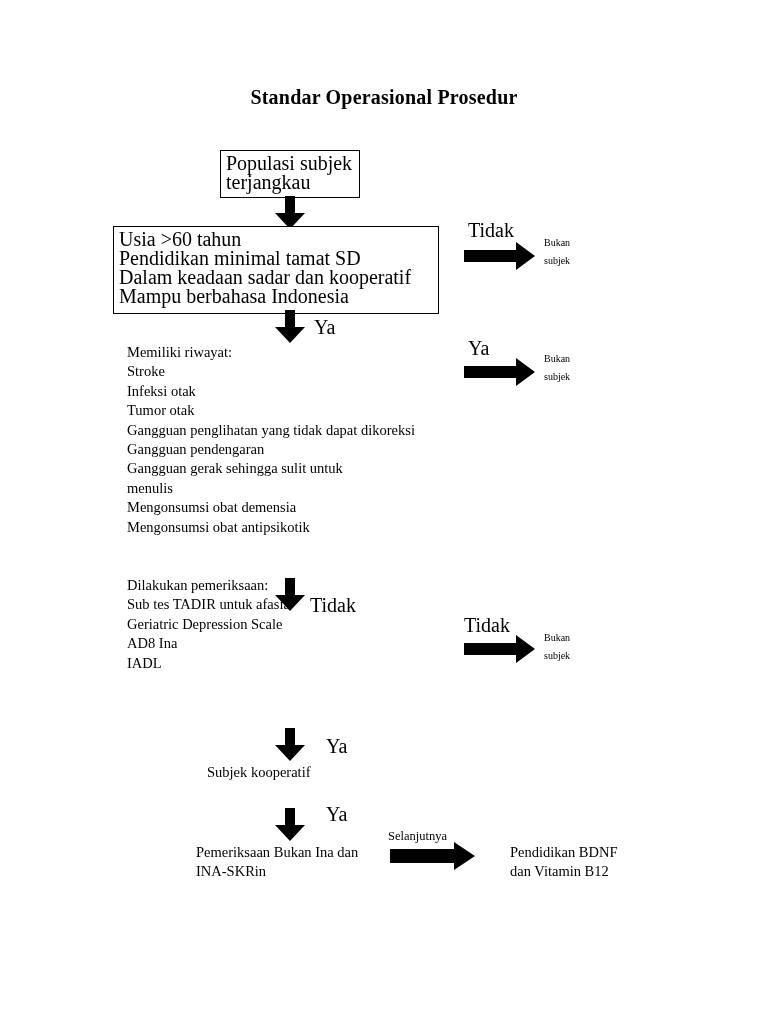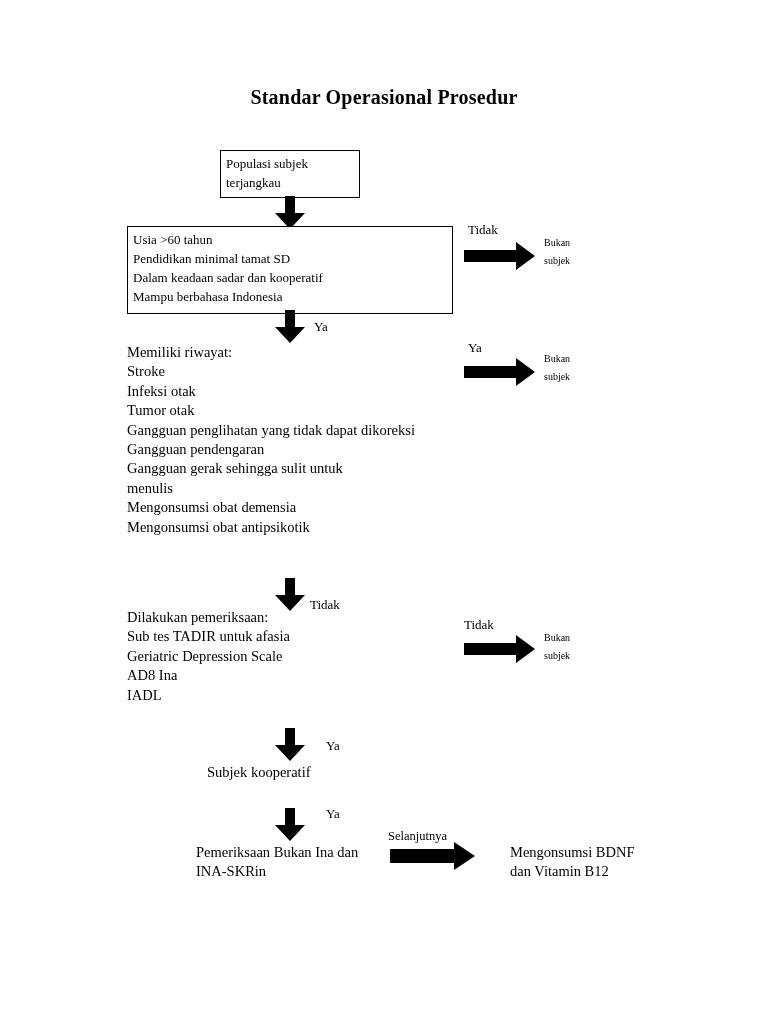--- a/index.html
+++ b/index.html
@@ -35,42 +35,42 @@
   }
 
   
   .box {
     position: absolute;
     border: 1.4px solid #000000;
     box-sizing: border-box;
     background: #ffffff;
   }
   .box-text {
-    font-size: 13px;
+    font-size: 20px;
     line-height: 19px;
     padding: 3px 0 0 5px;
     white-space: pre-line;
   }
 
   
   .textblock {
     position: absolute;
     font-size: 14.5px;
     line-height: 19.4px;
     white-space: pre-line;
   }
   .textblock.small {
     font-size: 10px;
     line-height: 18px;
   }
 
   
   .branch-label {
     position: absolute;
-    font-size: 13px;
+    font-size: 20px;
     line-height: 16px;
     white-space: nowrap;
   }
   .branch-label.tiny {
     font-size: 12.5px;
     text-align: center;
   }
 
   
   .arrow {
@@ -90,21 +90,21 @@
     <div class="box-text">Populasi subjek
 terjangkau</div>
   </div>
 
   <div class="arrow" style="left:274px; top:196px;">
     <svg width="32" height="34" viewBox="0 0 32 34">
       <path d="M11 0 L21 0 L21 17 L31 17 L16 33 L1 17 L11 17 Z"></path>
     </svg>
   </div>
 
-  <div class="box" style="left:127px; top:226px; width:326px; height:88px;">
+  <div class="box" style="left:113px; top:226px; width:326px; height:88px;">
     <div class="box-text">Usia &gt;60 tahun
 Pendidikan minimal tamat SD
 Dalam keadaan sadar dan kooperatif
 Mampu berbahasa Indonesia</div>
   </div>
 
   <div class="branch-label" style="left:468px; top:222px;">Tidak</div>
   <div class="arrow" style="left:464px; top:242px;">
     <svg width="72" height="28" viewBox="0 0 72 28">
       <path d="M0 8 L52 8 L52 0 L71 14 L52 28 L52 20 L0 20 Z"></path>
@@ -140,21 +140,21 @@
   <div class="textblock small" style="left:544px; top:350px;">Bukan
    subjek</div>
 
   <div class="arrow" style="left:274px; top:578px;">
     <svg width="32" height="34" viewBox="0 0 32 34">
       <path d="M11 0 L21 0 L21 17 L31 17 L16 33 L1 17 L11 17 Z"></path>
     </svg>
   </div>
   <div class="branch-label" style="left:310px; top:597px;">Tidak</div>
 
-  <div class="textblock" style="left:127px; top:608px; width:330px;">Dilakukan pemeriksaan:
+  <div class="textblock" style="left:127px; top:576px; width:330px;">Dilakukan pemeriksaan:
 Sub tes TADIR untuk afasia
 Geriatric Depression Scale
 AD8 Ina
 IADL</div>
 
   <div class="branch-label" style="left:464px; top:617px;">Tidak</div>
   <div class="arrow" style="left:464px; top:635px;">
     <svg width="72" height="28" viewBox="0 0 72 28">
       <path d="M0 8 L52 8 L52 0 L71 14 L52 28 L52 20 L0 20 Z"></path>
     </svg>
@@ -181,16 +181,16 @@
   <div class="textblock" style="left:196px; top:843px; width:200px;">Pemeriksaan Bukan Ina dan
 INA-SKRin</div>
 
   <div class="branch-label tiny" style="left:388px; top:828px;">Selanjutnya</div>
   <div class="arrow" style="left:390px; top:842px;">
     <svg width="86" height="28" viewBox="0 0 86 28">
       <path d="M0 7 L64 7 L64 0 L85 14 L64 28 L64 21 L0 21 Z"></path>
     </svg>
   </div>
 
-  <div class="textblock" style="left:510px; top:843px; width:180px;">Mengonsumsi BDNF
+  <div class="textblock" style="left:510px; top:843px; width:180px;">Pendidikan BDNF
 dan Vitamin B12</div>
 
 </div>
 
 </body></html>

